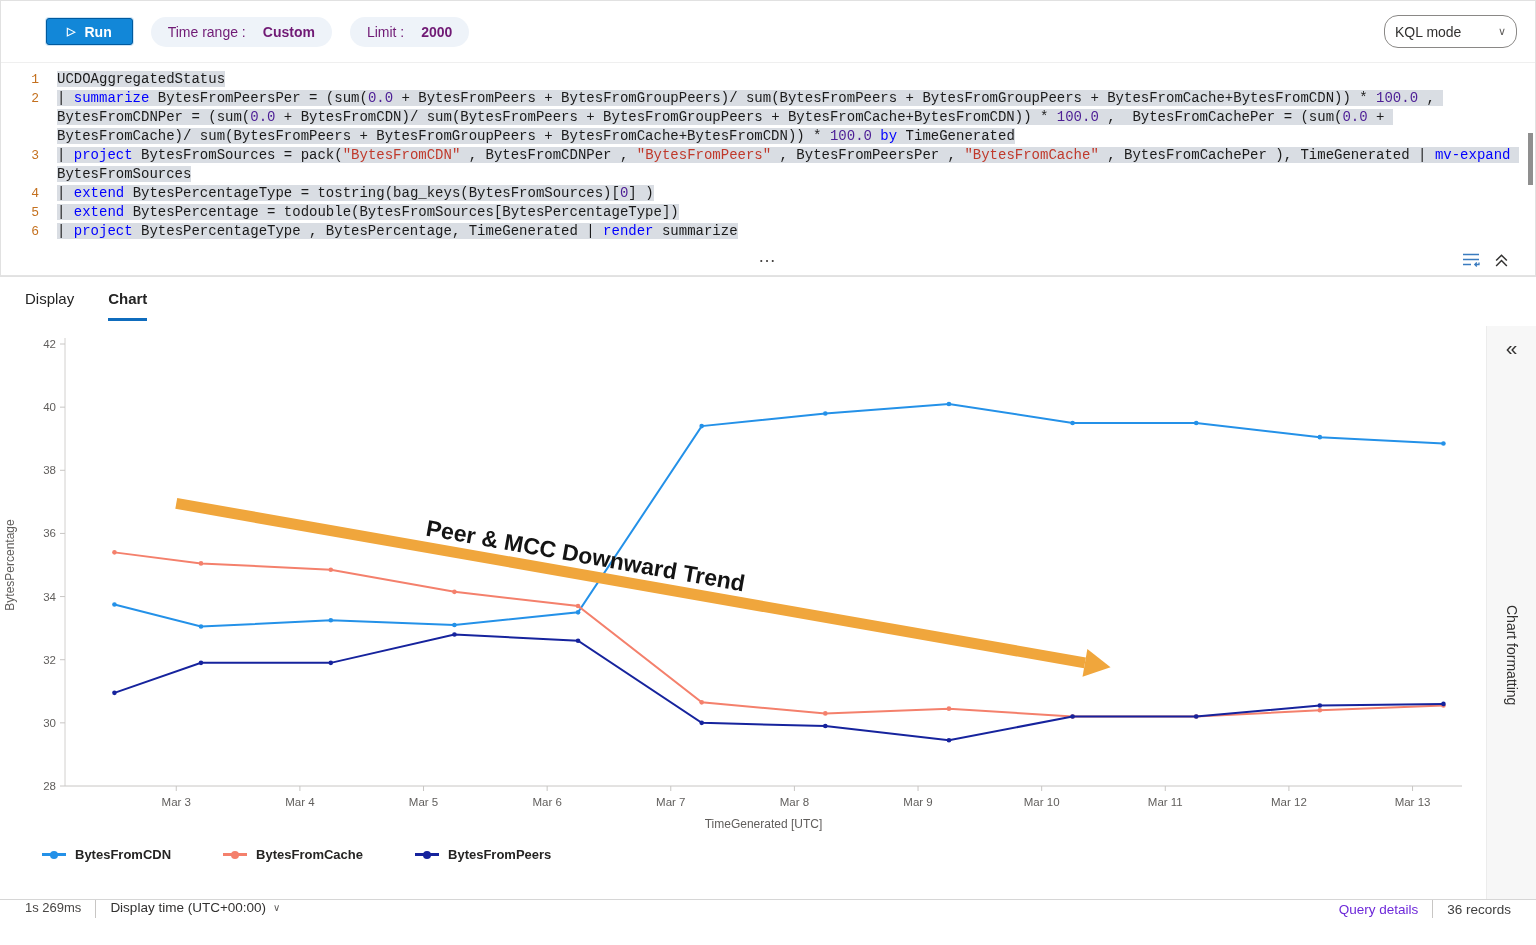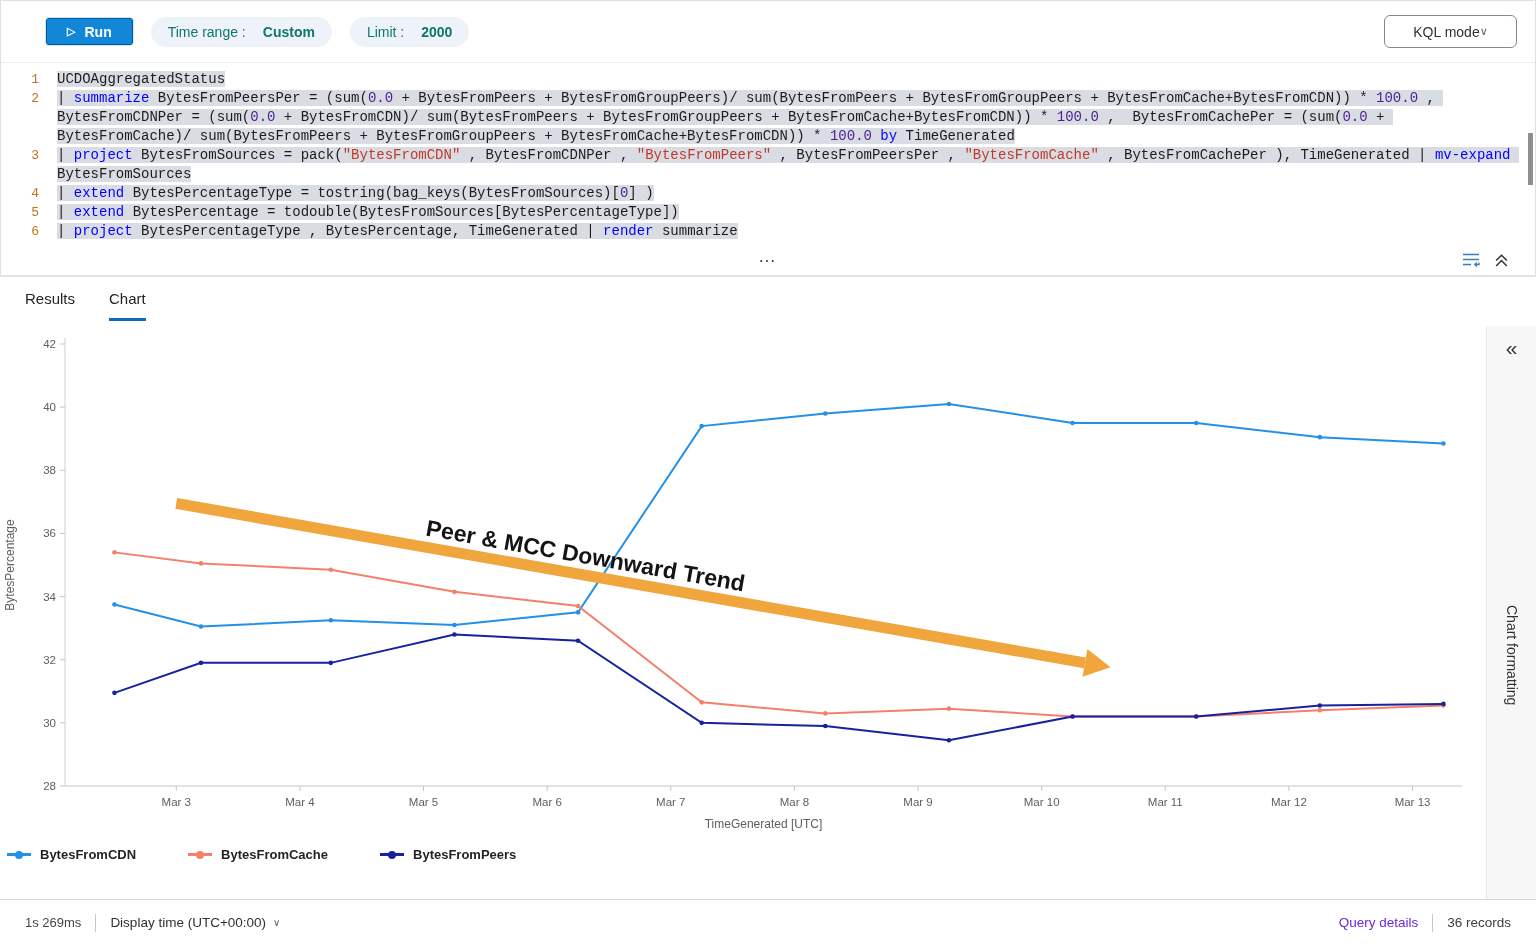--- a/index.html
+++ b/index.html
@@ -7,24 +7,24 @@
   body{font-family:"Liberation Sans",sans-serif;background:#fff;color:#323130;position:relative}
 
   
   .query-pane{border:1px solid #e1e1e1;background:#fff}
   .toolbar{height:62px;display:flex;align-items:center;padding:0 18px 0 45px;border-bottom:1px solid #efefef}
   .run-btn{display:flex;align-items:center;gap:9px;background:#1287d8;border:1px solid #005a9e;color:#fff;
            font-size:14px;font-weight:600;padding:0 20px;height:27px;border-radius:3px;cursor:pointer;
            font-family:"Liberation Sans",sans-serif;box-shadow:0 0 0 1px #cfe4f5}
   .play-icon{font-size:11px;line-height:1}
   .pill{background:#eef3f9;border-radius:15px;height:30px;display:flex;align-items:center;padding:0 17px;
-        font-size:14px;color:#0f766e;margin-left:18px;cursor:pointer;white-space:pre}
+        font-size:14px;color:#701a75;margin-left:18px;cursor:pointer;white-space:pre}
   .pill b{margin-left:17px}
-  .mode-select{margin-left:auto;width:133px;height:33px;border:1px solid #8a8886;border-radius:6px;display:flex;
-               align-items:center;justify-content:center;padding:0 10px;font-size:14px;background:#fff;cursor:pointer}
+  .mode-select{margin-left:auto;width:133px;height:33px;border:1px solid #8a8886;border-radius:14px;display:flex;
+               align-items:center;justify-content:space-between;padding:0 10px;font-size:14px;background:#fff;cursor:pointer}
   .mode-select .chev{font-size:11px;color:#605e5c}
 
   
   .editor{position:relative;padding:7px 18px 5px 0;font-family:"Liberation Mono","DejaVu Sans Mono",monospace;
           font-size:14px;line-height:19px;min-height:178px;cursor:text}
   .code-line{display:flex}
   .gutter{flex:0 0 38px;text-align:right;color:#c4701e;user-select:none;font-size:13px}
   .code-text{margin-left:18px;white-space:pre-wrap;word-break:break-word;flex:1;color:#1b1b1b}
   .selection{background:#d9dde3}
   .tk-kw{color:#0000ff}
@@ -34,42 +34,42 @@
 
   .editor-footer{height:30px;position:relative;border-bottom:1px solid #e3e3e3}
   .splitter-dots{position:absolute;left:50%;transform:translateX(-50%);top:0px;color:#484644;font-size:18px;
                  letter-spacing:2px;cursor:row-resize}
   .editor-icons{position:absolute;right:26px;top:6px;display:flex;gap:14px;align-items:center}
   .editor-icons span{cursor:pointer;display:flex}
 
   
   .tabs{display:flex;gap:34px;padding:13px 0 0 25px;height:44px}
   .tab{font-size:15px;color:#242424;padding-bottom:7px;cursor:pointer}
-  .tab.active{font-weight:400;border-bottom:3px solid #0f6cbd}
+  .tab.active{font-weight:700;border-bottom:3px solid #0f6cbd}
 
   
   .chart-area{position:absolute;top:326px;left:0;right:50px;bottom:46px;overflow:hidden}
   .tick{font-size:11.5px;fill:#605e5c;font-family:"Liberation Sans",sans-serif}
   .axis-label{font-size:12px;fill:#605e5c;font-family:"Liberation Sans",sans-serif}
   .annotation-text{font-size:23px;font-weight:700;fill:#141414;font-family:"Liberation Sans",sans-serif}
-  .legend{display:flex;gap:52px;padding-left:7px;margin-top:12px;align-items:center}
+  .legend{display:flex;gap:52px;padding-left:42px;margin-top:12px;align-items:center}
   .legend-item{display:flex;align-items:center;gap:9px;cursor:pointer}
   .legend-marker{width:24px;height:3px;position:relative}
   .legend-marker::after{content:"";position:absolute;left:8px;top:-2.5px;width:8px;height:8px;border-radius:50%;background:inherit}
   .legend-label{font-size:13px;font-weight:700;color:#252423}
 
   
   .side-panel{position:absolute;right:0;top:326px;bottom:46px;width:50px;background:#f7f7f7;border-left:1px solid #ececec;
               display:flex;flex-direction:column;align-items:center}
   .expand-icon{font-size:21px;color:#323130;margin-top:10px;cursor:pointer}
   .vertical-text{writing-mode:vertical-rl;font-size:14px;color:#323130;margin-top:245px;cursor:pointer}
 
   
   .status-bar{position:absolute;left:0;right:0;bottom:0;height:46px;border-top:1px solid #d6d6d6;background:#fff;
-              display:flex;align-items:center;padding:0 25px;font-size:13.5px}
+              display:flex;align-items:flex-start;padding:0 25px;font-size:13.5px}
   .sb-divider{width:1px;height:18px;background:#c8c6c4;margin:0 14px}
   .sb-duration{color:#484644;font-size:13px}
   .sb-display-time{color:#323130;display:flex;align-items:center;gap:7px;cursor:pointer}
   .sb-display-time .chev{font-size:10px;color:#605e5c}
   .sb-right{margin-left:auto;display:flex;align-items:center}
   .sb-link{color:#6d28d9;cursor:pointer}
   .sb-records{color:#404040}
 </style>
 </head>
 <body>
@@ -136,21 +136,21 @@
       <span>
         <svg width="15" height="15" viewBox="0 0 14 14">
             <path d="M2 8 7 3l5 5M2 13 7 8l5 5" stroke="#323130" stroke-width="1.4" fill="none"></path>
           </svg>
       </span>
     </div>
   </div>
 </div>
 
 <div class="tabs">
-  <div class="tab">Results</div>
+  <div class="tab">Display</div>
   <div class="tab active">Chart</div>
 </div>
 
 <div class="chart-area">
   <svg id="chart-svg" width="1470" height="505">
       <line x1="65" y1="12" x2="65" y2="460" stroke="#d2d0ce"></line>
       <line x1="65" y1="460" x2="1462" y2="460" stroke="#c8c6c4"></line>
       <line x1="60" y1="460" x2="65" y2="460" stroke="#c8c6c4"></line>
       <text x="56" y="464" text-anchor="end" class="tick">28</text>
       <line x1="60" y1="396.85714285714283" x2="65" y2="396.85714285714283" stroke="#c8c6c4"></line>

